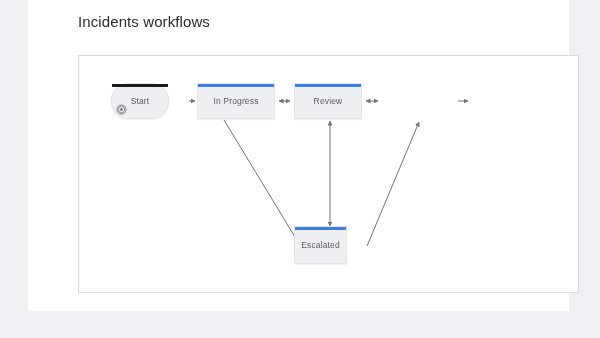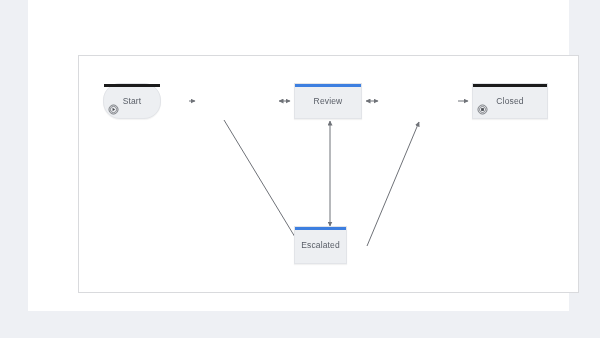--- a/index.html
+++ b/index.html
@@ -95,20 +95,21 @@
   }
   .node .badge svg { display:block; }
 </style>
 </head>
 <body>
 
 <div id="root">
 
   <div id="page-card">
 
+    <div id="page-title">Incidents workflows</div>
 
     <div id="canvas">
       <div id="canvas-inner">
 
         <svg class="edges" viewBox="0 0 501 238" preserveAspectRatio="none">
           <defs>
             <marker id="ah" viewBox="0 0 10 10" refX="9" refY="5" markerWidth="5" markerHeight="5" orient="auto-start-reverse">
               <path d="M 0 0 L 10 5 L 0 10 z" fill="#6f7278"></path>
             </marker>
             <marker id="ah-start" viewBox="0 0 10 10" refX="9" refY="5" markerWidth="5" markerHeight="5" orient="auto-start-reverse">
@@ -139,50 +140,43 @@
 
           <g>
             <line x1="251" y1="65" x2="251" y2="170" stroke="#6f7278" stroke-width="1" marker-end="url(#ah)" marker-start="url(#ah-start)"></line>
           </g>
 
           <g>
             <line x1="288" y1="190" x2="340" y2="66" stroke="#6f7278" stroke-width="1" marker-end="url(#ah)"></line>
           </g>
         </svg>
 
-        <div class="node" style="left:24px; top:27px; width:58px; height:36px;border-radius:17px;">
+        <div class="node" style="left:32px; top:27px; width:58px; height:36px;border-radius:17px;">
           <div class="topbar" style="background:#1b1b1b;"></div>
           <div class="label">Start</div>
           <div class="badge">
             <svg width="11" height="11" viewBox="0 0 16 16">
               <circle cx="8" cy="8" r="6.6" fill="none" stroke="#4a4d53" stroke-width="1"></circle>
               <circle cx="8" cy="8" r="4.6" fill="none" stroke="#4a4d53" stroke-width="0.9"></circle>
               <path d="M6.6 5.4 L10.4 8 L6.6 10.6 Z" fill="#4a4d53"></path>
             </svg>
           </div>
         </div>
 
+        <div class="node" style="left:118px; top:27px; width:78px; height:36px;">
+          <div class="topbar" style="background:#3d7fe0;"></div>
+          <div class="label">In Progress</div>
+        </div>
 
         <div class="node" style="left:215px; top:27px; width:68px; height:36px;">
           <div class="topbar" style="background:#3d7fe0;"></div>
           <div class="label">Review</div>
         </div>
 
 
-        <div class="node" style="left:393px; top:27px; width:76px; height:36px;">
-          <div class="topbar" style="background:#1b1b1b;"></div>
-          <div class="label">Closed</div>
-          <div class="badge">
-            <svg width="11" height="11" viewBox="0 0 16 16">
-              <circle cx="8" cy="8" r="6.6" fill="none" stroke="#4a4d53" stroke-width="1"></circle>
-              <circle cx="8" cy="8" r="4.4" fill="none" stroke="#4a4d53" stroke-width="0.9"></circle>
-              <rect x="6" y="6" width="4" height="4" fill="#4a4d53"></rect>
-            </svg>
-          </div>
-        </div>
 
         <div class="node" style="left:215px; top:170px; width:53px; height:38px;">
           <div class="topbar" style="background:#3d7fe0;"></div>
           <div class="label">Escalated</div>
         </div>
 
       </div>
     </div>
   </div>
 </div>

